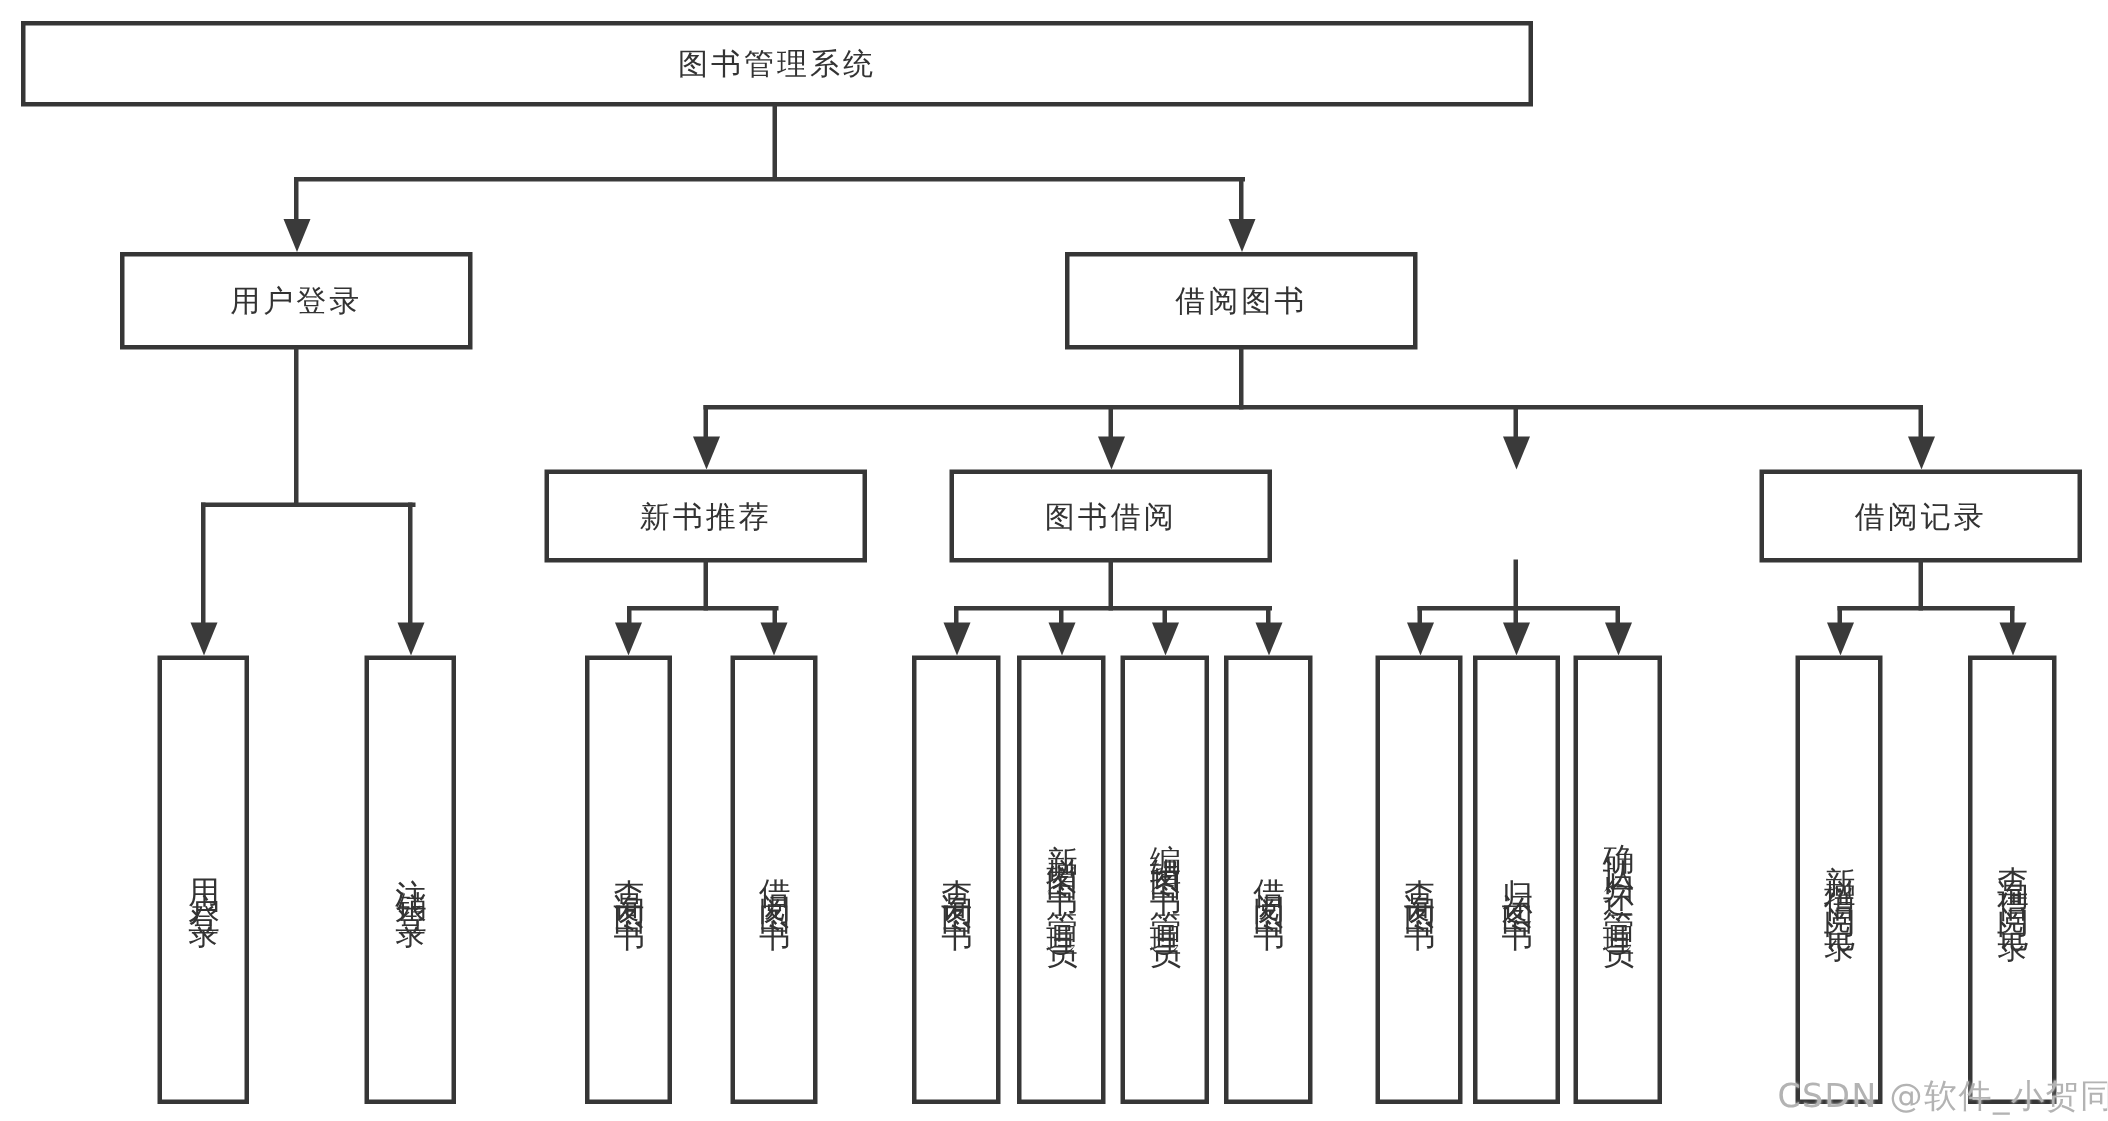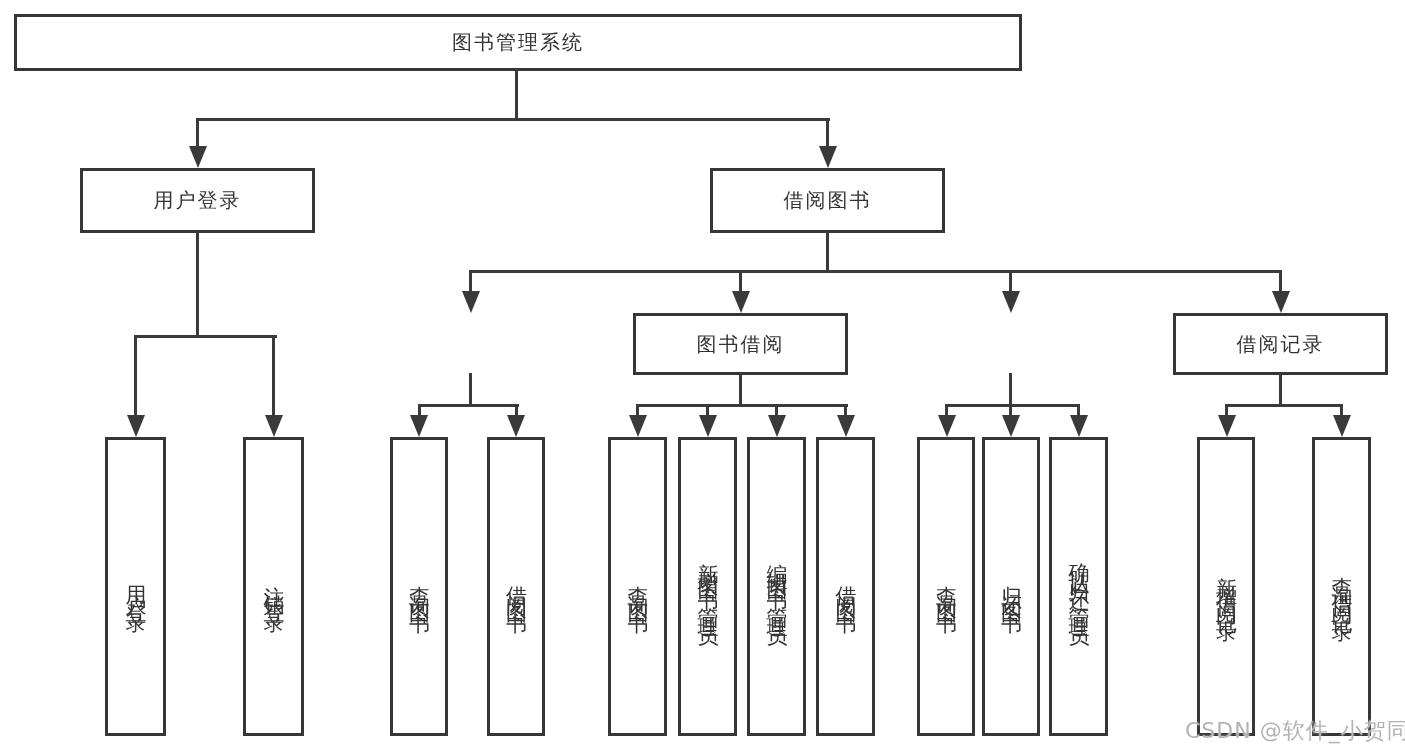--- a/index.html
+++ b/index.html
@@ -89,20 +89,23 @@
   <div class="hl" style="left:469px;top:270px;width:813px;"></div>
   <div class="vl" style="left:469px;top:270px;height:24px;"></div>
   <div class="ah" style="left:462px;top:291px;"></div>
   <div class="vl" style="left:739px;top:270px;height:24px;"></div>
   <div class="ah" style="left:732px;top:291px;"></div>
   <div class="vl" style="left:1009px;top:270px;height:24px;"></div>
   <div class="ah" style="left:1002px;top:291px;"></div>
   <div class="vl" style="left:1279px;top:270px;height:24px;"></div>
   <div class="ah" style="left:1272px;top:291px;"></div>
 
+  <div class="box" style="left:363px;top:313px;width:215px;height:62px;">
+    <span class="hlabel">新书推荐</span>
+  </div>
   <div class="box" style="left:633px;top:313px;width:215px;height:62px;">
     <span class="hlabel">图书借阅</span>
   </div>
   <div class="box" style="left:1173px;top:313px;width:215px;height:62px;">
     <span class="hlabel">借阅记录</span>
   </div>
 
   <div class="vl" style="left:469px;top:373px;height:34px;"></div>
   <div class="hl" style="left:418px;top:404px;width:101px;"></div>
   <div class="vl" style="left:418px;top:404px;height:14px;"></div>

